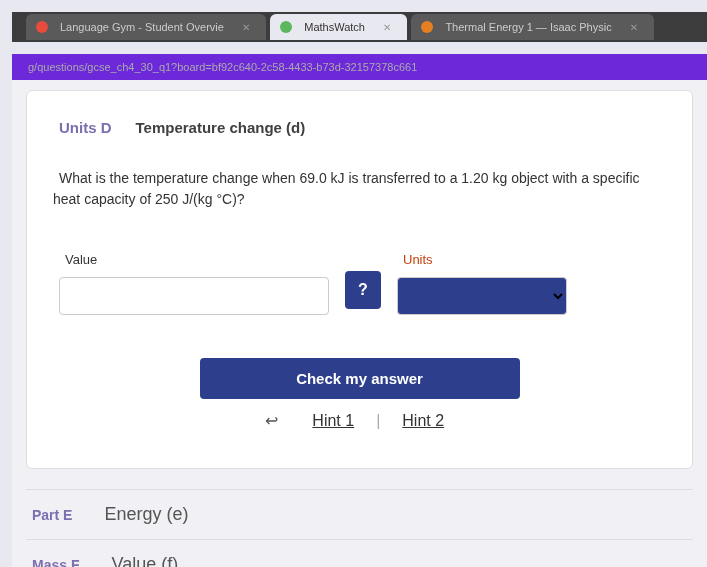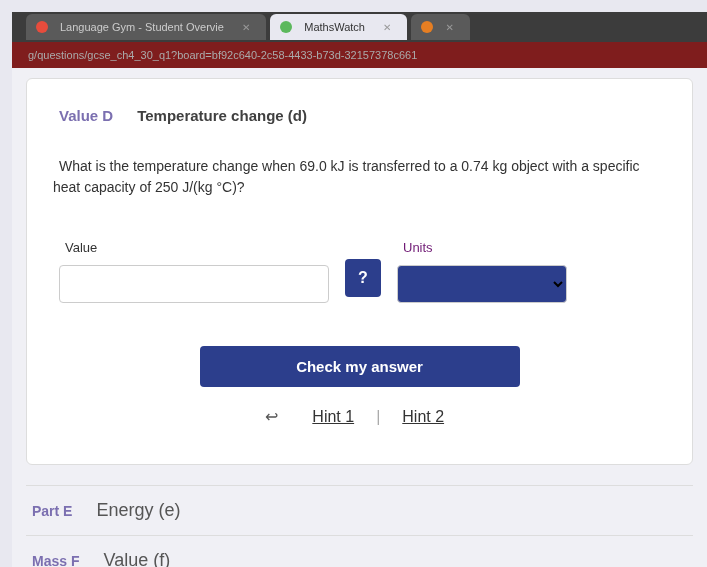--- a/index.html
+++ b/index.html
@@ -57,25 +57,26 @@
     }
     .tab-icon-green {
       background: #5cb85c;
     }
     .tab-icon-orange {
       background: #e67e22;
     }
 
     
     .address-bar {
-      background: #7f1d1d;
+      background: #6d28d9;
       padding: 3px 10px;
       height: 26px;
       display: flex;
       align-items: center;
+      margin-top: 12px;
     }
     .address-bar span {
       color: #aaa;
       font-size: 11px;
     }
 
     
     .page-content {
       background: #f0f0f5;
       padding: 0;
@@ -159,21 +160,21 @@
     }
 
     .units-group {
       display: flex;
       flex-direction: column;
       gap: 4px;
       margin-top: 0;
     }
     .units-label {
       font-size: 13px;
-      color: #701a75;
+      color: #c2410c;
     }
     .units-input {
       width: 170px;
       height: 38px;
       border: 1px solid #ccc;
       border-radius: 4px;
       padding: 6px 10px;
       font-size: 14px;
       background: #2c3e8c;
       outline: none;
@@ -184,21 +185,21 @@
       display: block;
       background: #2c3e8c;
       color: white;
       border: none;
       border-radius: 4px;
       padding: 12px 0;
       width: 320px;
       font-size: 15px;
       font-weight: bold;
       cursor: pointer;
-      margin: 0 auto 8px auto;
+      margin: 0 auto 0 auto;
       text-align: center;
     }
 
     .hints-row {
       display: flex;
       align-items: center;
       justify-content: center;
       gap: 0;
       margin-bottom: 10px;
     }
@@ -221,21 +222,21 @@
       font-size: 16px;
     }
 
     
     .bottom-sections {
       padding: 10px 14px 0 14px;
     }
     .bottom-part {
       display: flex;
       align-items: center;
-      gap: 12px;
+      gap: 20px;
       padding: 8px 0;
       border-top: 1px solid #ddd;
       text-align: right;
     }
     .bottom-part-label {
       color: #7b6fb0;
       font-weight: bold;
       font-size: 14px;
     }
     .bottom-part-title {
@@ -253,39 +254,40 @@
       <span>Language Gym - Student Overvie</span>
       <span class="tab-close">✕</span>
     </div>
     <div class="tab active">
       <span class="tab-icon tab-icon-green"></span>
       <span>MathsWatch</span>
       <span class="tab-close">✕</span>
     </div>
     <div class="tab">
       <span class="tab-icon tab-icon-orange"></span>
+      <span>Thermal Energy 1 — Isaac Physic</span>
       <span class="tab-close">✕</span>
     </div>
   </div>
 </div>
 
 <div class="address-bar">
   <span>g/questions/gcse_ch4_30_q1?board=bf92c640-2c58-4433-b73d-32157378c661</span>
 </div>
 
 <div class="page-content">
 
   <div class="main-card">
     <div class="part-header">
-      <span class="part-label">Value D</span>
+      <span class="part-label">Units D</span>
       <span class="part-title">Temperature change (d)</span>
     </div>
 
     <div class="question-text">
-      <span>What is the temperature change when 69.0 kJ is transferred to a 0.74 kg object with a specific heat capacity of 250 J/(kg °C)?</span>
+      <span>What is the temperature change when 69.0 kJ is transferred to a 1.20 kg object with a specific heat capacity of 250 J/(kg °C)?</span>
     </div>
 
     <div class="input-row">
       <div class="input-group">
         <span class="input-label">Value</span>
         <input type="text" class="value-input" value="" style="">
       </div>
 
       <button class="question-mark-btn">
         <span>?</span>

